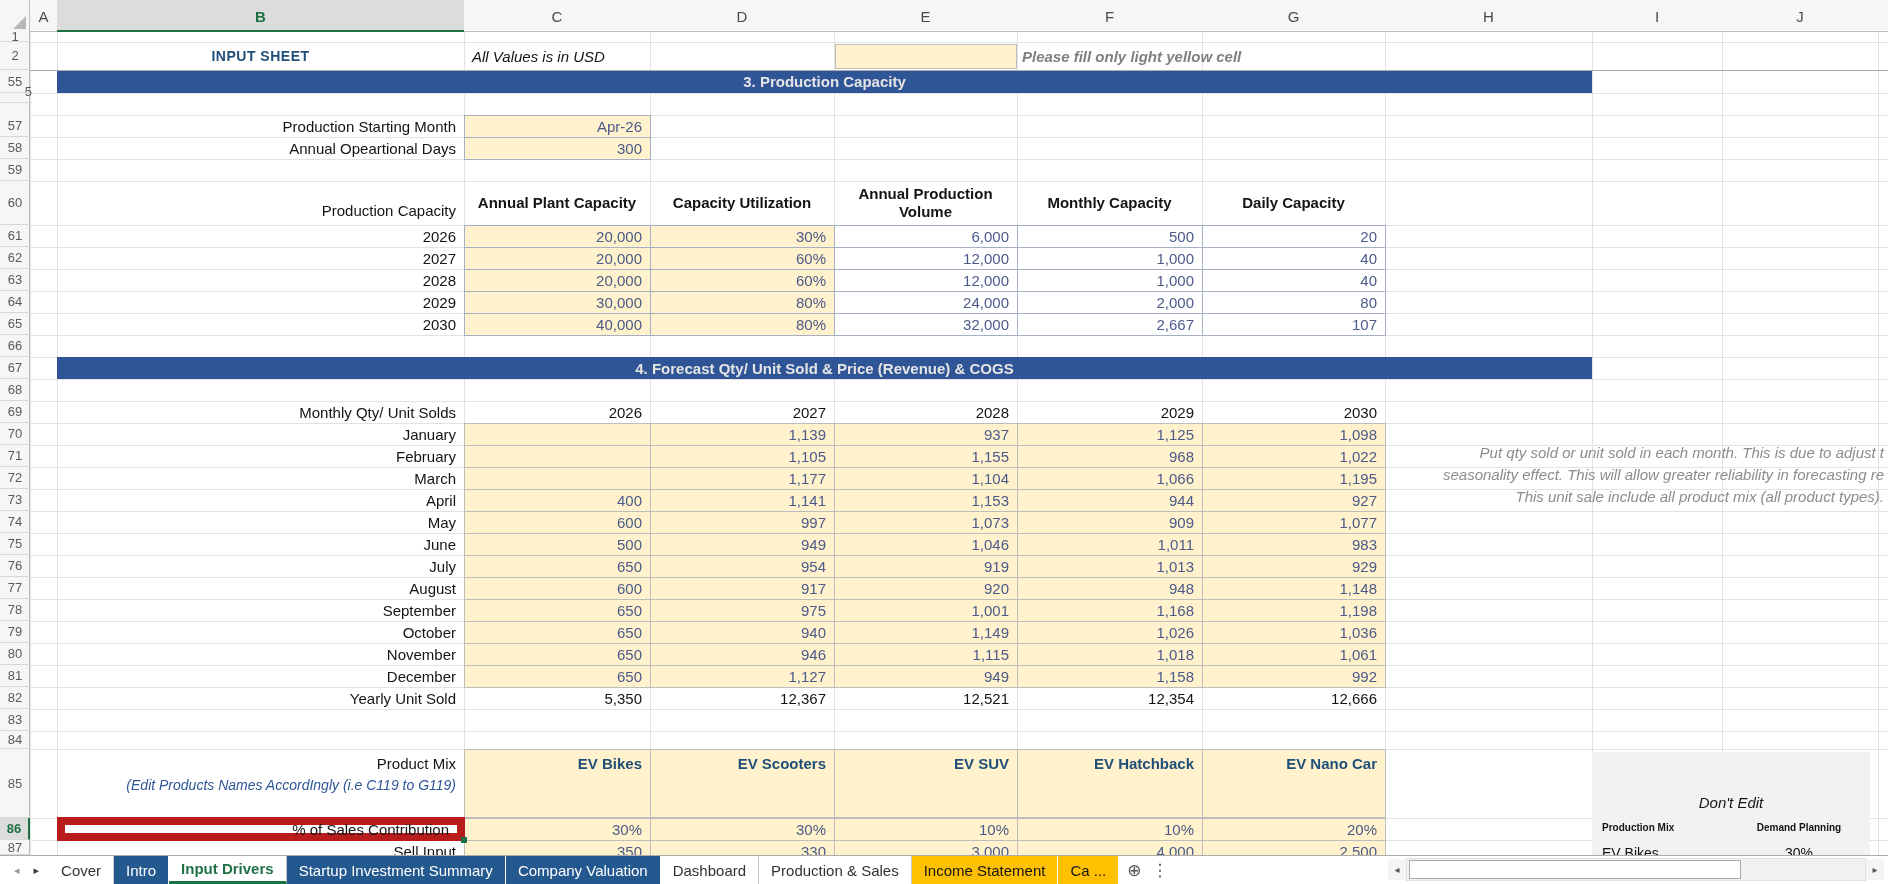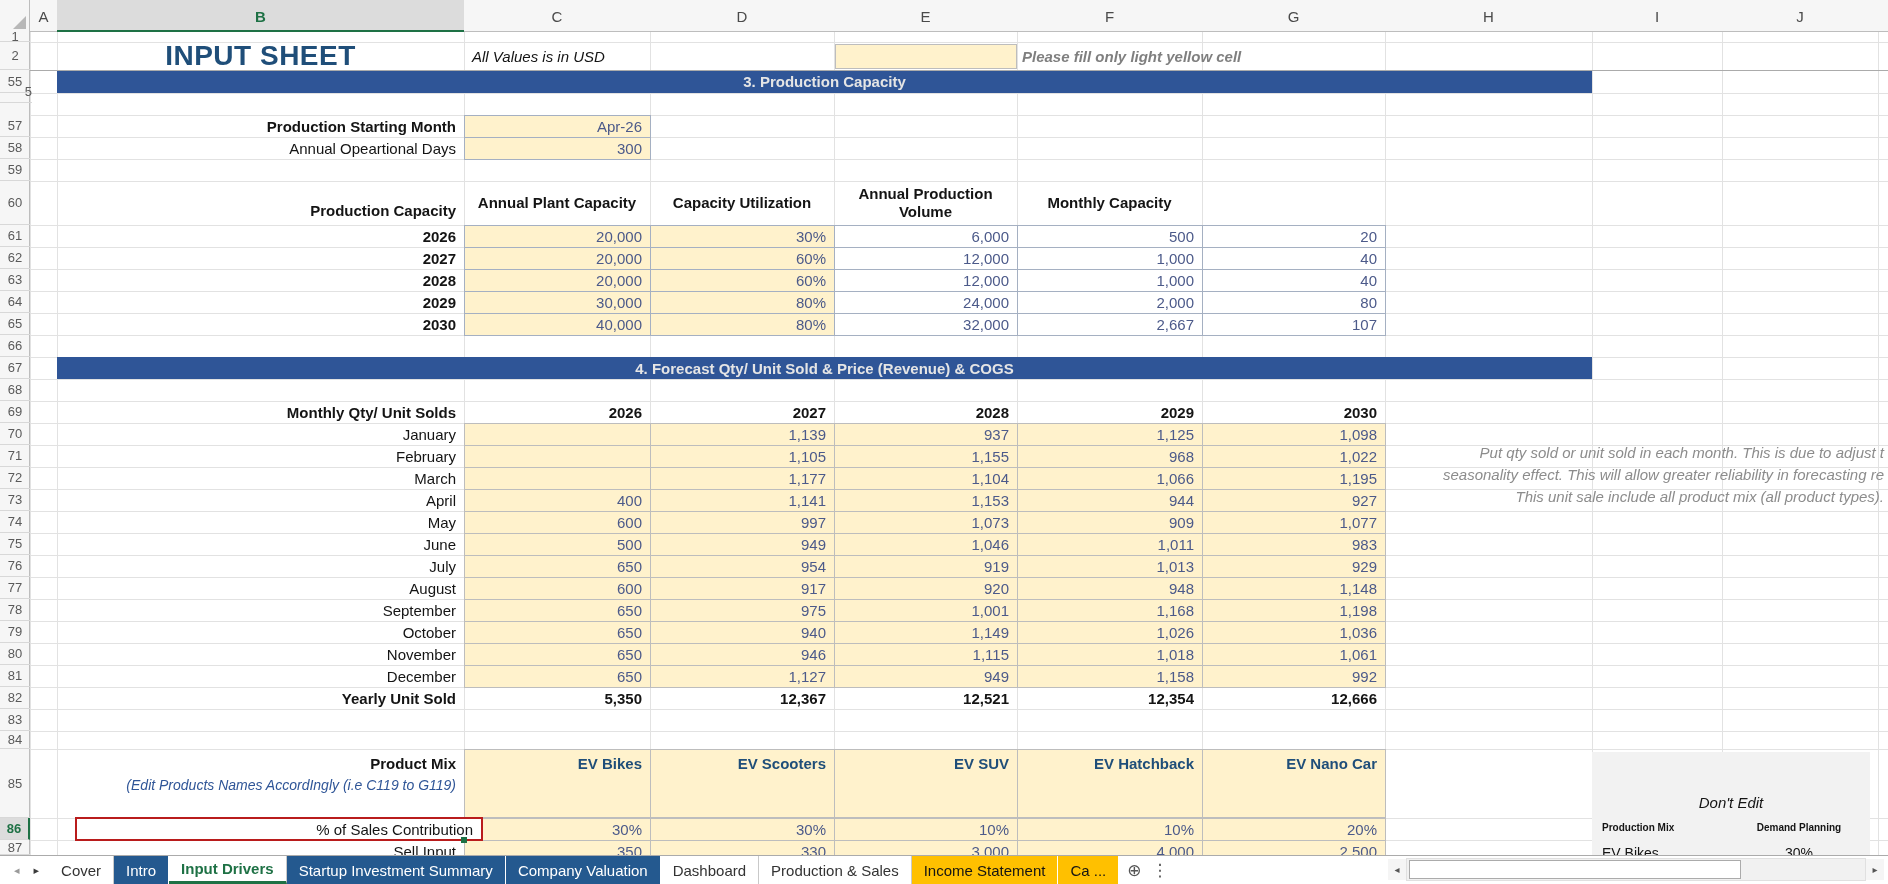--- a/index.html
+++ b/index.html
@@ -16,33 +16,33 @@
   
   .gutter{left:0;top:32px;width:30px;height:823px;background:#F6F6F6;border-right:1px solid #BDBDBD;z-index:4;}
   .rownum{left:0;width:30px;display:flex;align-items:center;justify-content:center;font-size:13px;color:#5a5a5a;border-bottom:1px solid #D8D8D8;overflow:hidden;z-index:5;}
   .rownum-sel{color:#1E7145;font-weight:bold;background:#DCDCDC;border-right:2px solid #1E7145;}
   
   .hline{left:30px;width:1858px;height:1px;background:#E2E2E2;z-index:1;}
   .vline{top:32px;height:823px;width:1px;background:#E2E2E2;z-index:1;}
   
   .lbl{display:flex;align-items:center;justify-content:flex-end;padding-right:8px;font-size:15px;color:#141414;z-index:2;}
   .left{justify-content:flex-start;padding-left:4px;}
-  .bold{font-weight:bold;}
+  .bold{font-weight:normal;}
   .num{display:flex;align-items:center;justify-content:flex-end;padding-right:8px;font-size:15px;color:#4C5A8A;z-index:2;}
   .ycell{background:#FFF2CC;border:1px solid #BDBDBD;}
   .ycap{background:#FFF2CC;border:1px solid #A5B0C2;}
   .box{background:#fff;border:1px solid #A5B0C2;}
   .banner{background:#2F5597;color:#e5e5e5;font-weight:bold;font-size:15px;display:flex;align-items:center;justify-content:center;z-index:2;}
   .thead{display:flex;align-items:center;justify-content:center;text-align:center;font-size:15px;font-weight:bold;color:#141414;line-height:18px;z-index:2;}
-  .title{display:flex;align-items:center;justify-content:center;font-size:28px;font-weight:bold;color:#1F4E79;letter-spacing:.5px;z-index:2;}
+  .title{display:flex;align-items:center;justify-content:center;font-size:14px;font-weight:bold;color:#1F4E79;letter-spacing:.5px;z-index:2;}
   .italic{font-style:italic;}
   .graynote{color:#7F7F7F;font-style:italic;font-weight:bold;font-size:15px;display:flex;align-items:center;z-index:2;}
   .sidenote{color:#8C8C8C;font-style:italic;font-size:15px;line-height:22px;text-align:right;z-index:2;}
   .prodhead{background:#FFF2CC;border:1px solid #BDBDBD;display:flex;align-items:flex-start;justify-content:flex-end;padding:5px 8px 0 0;font-size:15px;font-weight:bold;color:#1F4E79;z-index:2;}
-  .sel-cell{background:#fff;border:2px solid #b91c1c;z-index:3;margin-left:18px;}
+  .sel-cell{background:#fff;border:8px solid #b91c1c;z-index:3;}
   .sel-handle{width:6px;height:6px;background:#1E7145;z-index:4;}
   .dontedit{background:#F2F2F2;z-index:2;}
   .de-title{position:absolute;left:0;top:42px;width:100%;text-align:center;font-style:italic;font-size:15px;color:#141414;}
   .de-col{position:absolute;top:70px;font-weight:bold;font-size:10px;color:#141414;}
   .de-val{position:absolute;top:93px;font-size:14px;color:#141414;}
   .paneline{left:0;width:1888px;height:1px;background:#ABABAB;z-index:3;}
   
   .tabbar{left:0;top:855px;width:1888px;height:29px;background:#FFFFFF;border-top:1px solid #ABABAB;display:flex;align-items:stretch;z-index:10;}
   .navarrs{display:flex;align-items:center;padding:0 10px 0 14px;gap:14px;color:#666;font-size:11px;}
   .tab{display:flex;align-items:center;padding:0 12px;font-size:15px;white-space:nowrap;border-right:1px solid #C9C9C9;cursor:default;}
@@ -272,20 +272,21 @@
   <div class="abs lbl bold" style="left:57px;top:115px;width:407px;height:22px;">Production Starting Month</div>
   <div class="abs num ycap" style="left:464px;top:115px;width:187px;height:23px;">Apr-26</div>
   <div class="abs lbl" style="left:57px;top:137px;width:407px;height:22px;">Annual Opeartional Days</div>
   <div class="abs num ycap" style="left:464px;top:137px;width:187px;height:23px;">300</div>
 
   <div class="abs lbl bold" style="left:57px;top:181px;width:407px;height:44px;align-items:flex-end;padding-bottom:6px;">Production Capacity</div>
   <div class="abs thead" style="left:464px;top:181px;width:186px;height:44px;">Annual Plant Capacity</div>
   <div class="abs thead" style="left:650px;top:181px;width:184px;height:44px;">Capacity Utilization</div>
   <div class="abs thead" style="left:834px;top:181px;width:183px;height:44px;padding:0 14px;">Annual Production Volume</div>
   <div class="abs thead" style="left:1017px;top:181px;width:185px;height:44px;">Monthly Capacity</div>
+  <div class="abs thead" style="left:1202px;top:181px;width:183px;height:44px;">Daily Capacity</div>
 
   <div class="abs banner" style="left:57px;top:357px;width:1535px;height:22px;">4. Forecast Qty/ Unit Sold &amp; Price (Revenue) &amp; COGS</div>
 
   <div class="abs lbl bold" style="left:57px;top:401px;width:407px;height:22px;">Monthly Qty/ Unit Solds</div>
   <div class="abs lbl bold" style="left:464px;top:401px;width:186px;height:22px;">2026</div>
   <div class="abs lbl bold" style="left:650px;top:401px;width:184px;height:22px;">2027</div>
   <div class="abs lbl bold" style="left:834px;top:401px;width:183px;height:22px;">2028</div>
   <div class="abs lbl bold" style="left:1017px;top:401px;width:185px;height:22px;">2029</div>
   <div class="abs lbl bold" style="left:1202px;top:401px;width:183px;height:22px;">2030</div>
 

